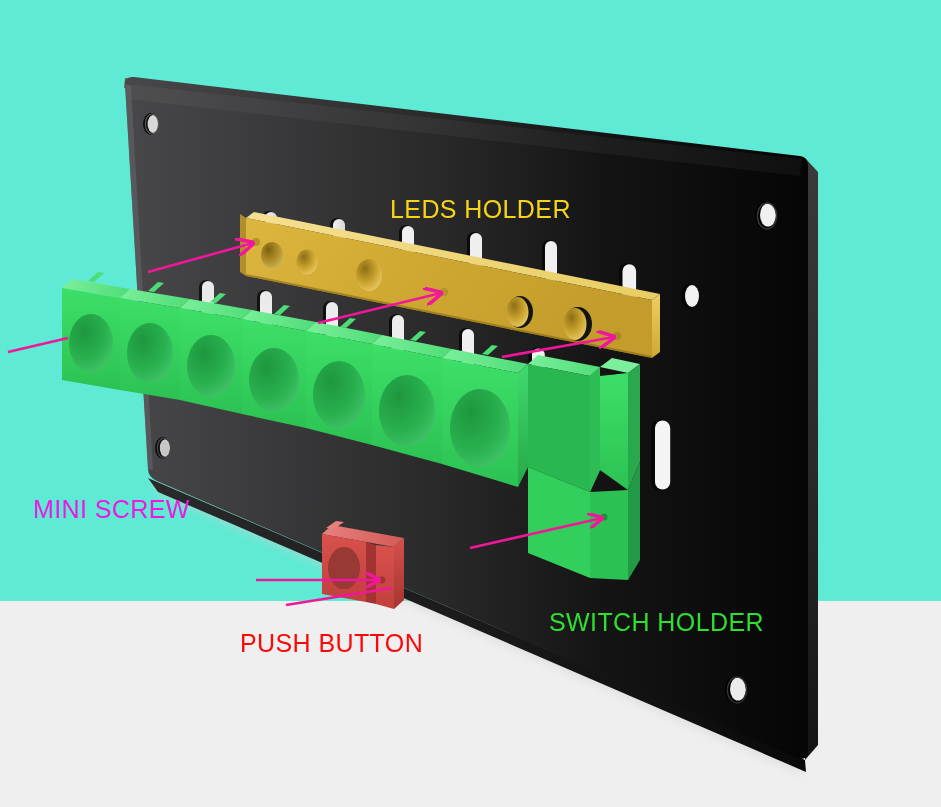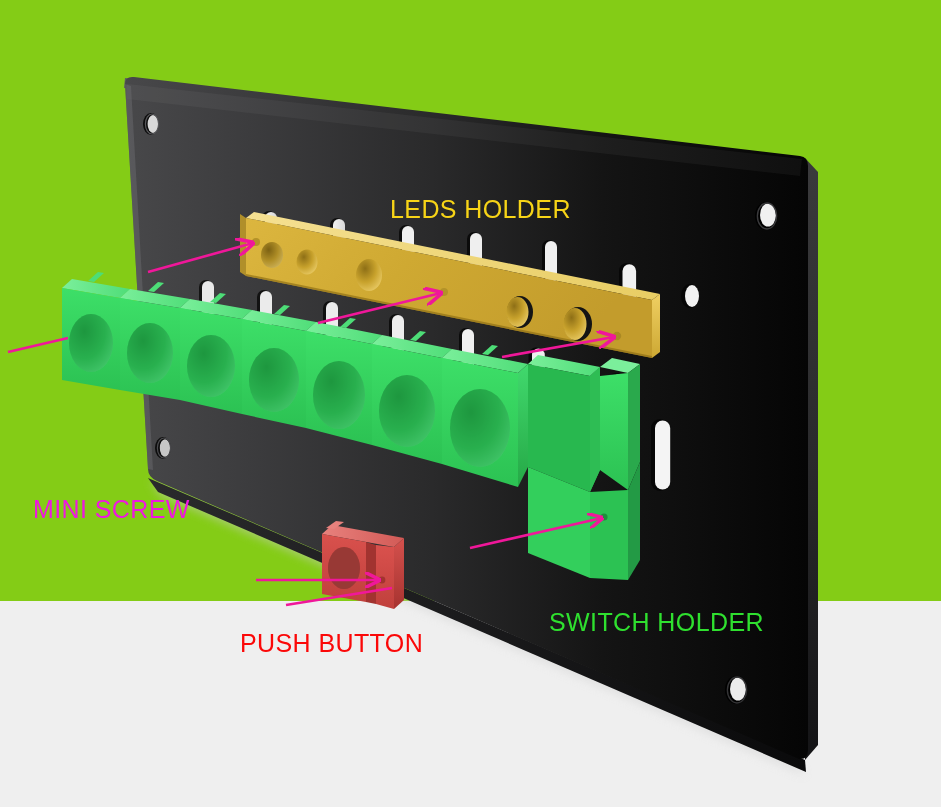--- a/index.html
+++ b/index.html
@@ -10,21 +10,21 @@
   body {
     width: 941px;
     height: 807px;
     overflow: hidden;
     font-family: "Liberation Sans", sans-serif;
   }
   #scene {
     position: relative;
     width: 941px;
     height: 601px;
-    background: #84cc16;
+    background: #5eead4;
   }
   svg.layer {
     position: absolute;
     top: 0;
     left: 0;
     width: 941px;
     height: 807px;
   }
   .calloutText {
     font-family: "Liberation Sans", sans-serif;

